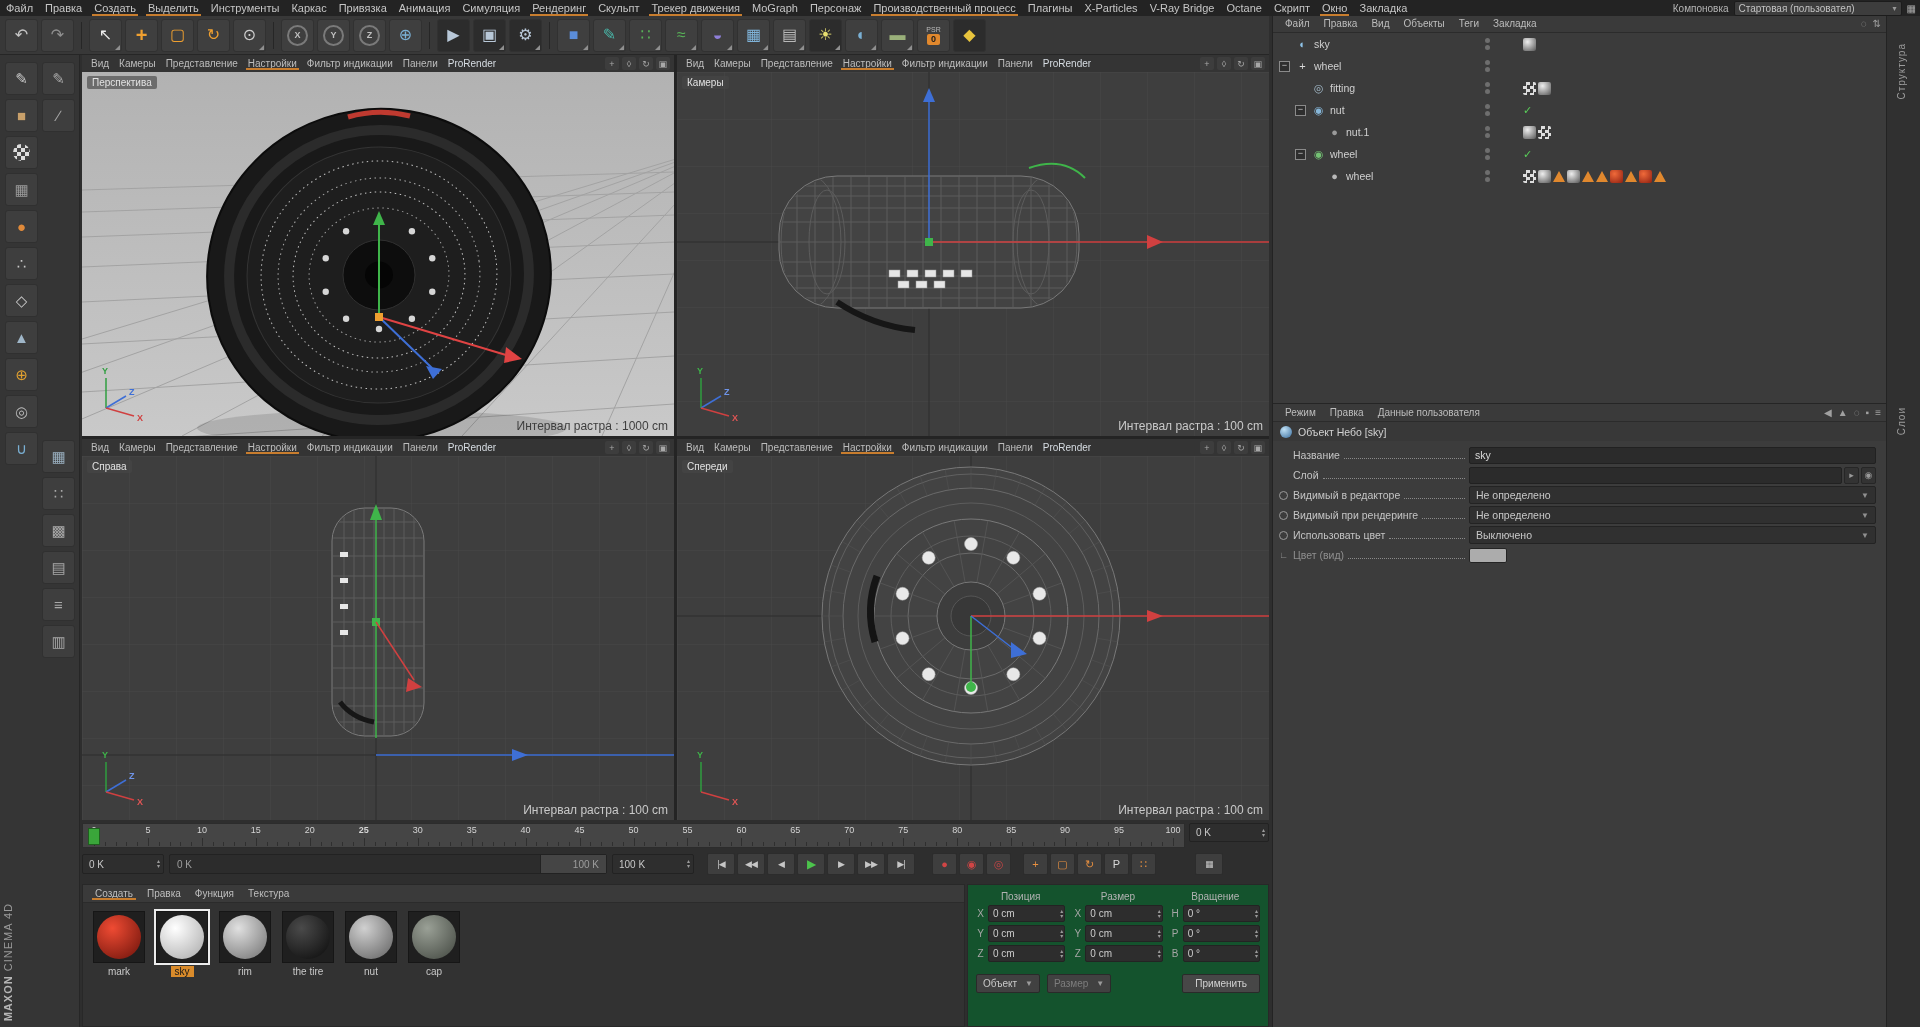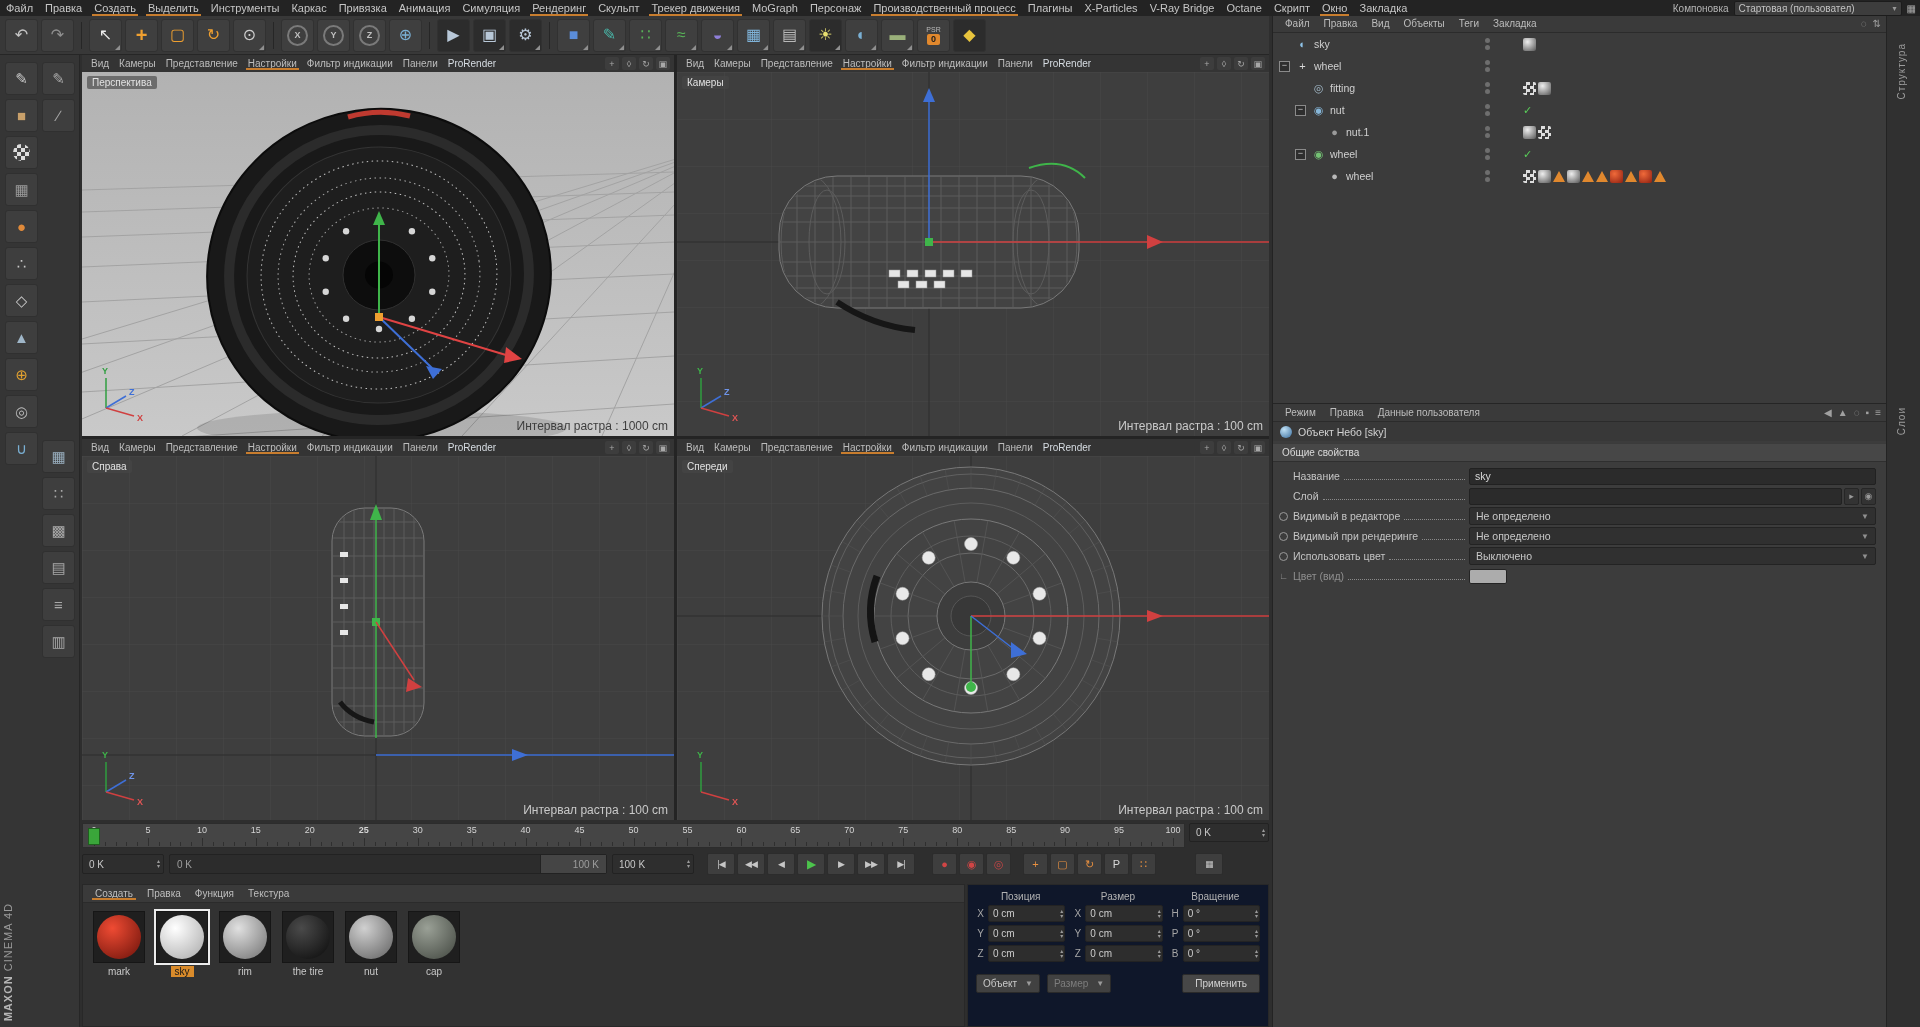--- a/index.html
+++ b/index.html
@@ -96,21 +96,21 @@
   
   #matman{position:absolute;left:82px;top:884px;width:883px;bottom:0;background:#323232;border:1px solid #282828;box-sizing:border-box;}
   #matrow{display:flex;gap:7px;padding:8px 8px;}
   .mat{width:56px;display:flex;flex-direction:column;align-items:center;gap:3px;}
   .mat-thumb{width:50px;height:50px;background:#1f1f1f;border:1px solid #161616;display:flex;align-items:center;justify-content:center;}
   .mat.sel .mat-thumb{outline:2px solid #ececec;}
   .mat-ball{width:44px;height:44px;border-radius:50%;}
   .mat-name{font-size:10px;color:#c8c8c8;padding:0 4px;white-space:nowrap;max-width:60px;overflow:hidden;}
   .mat.sel .mat-name{background:#d98b2b;color:#181818;}
   
-  #coordman{position:absolute;left:967px;top:884px;width:302px;bottom:0;background:#0f172a;border:1px solid #282828;
+  #coordman{position:absolute;left:967px;top:884px;width:302px;bottom:0;background:#14532d;border:1px solid #282828;
             box-sizing:border-box;font-size:10px;}
   #coordgrid{display:grid;grid-template-columns:1fr 1fr 1fr;gap:3px 8px;padding:6px 8px 4px 8px;}
   .chead{text-align:center;color:#b2b2b2;}
   .ccell{display:flex;align-items:center;gap:3px;}
   .caxis{width:9px;text-align:center;color:#a6a6a6;}
   .cfield{flex:1;background:#2d2d2d;border:1px solid #232323;height:15px;display:flex;align-items:center;padding:0 1px 0 4px;
           color:#cccccc;border-radius:2px;}
   .cfield .v{flex:1;}
   .coord-bottom{display:flex;align-items:flex-start;gap:7px;padding:8px 8px 0 8px;}
   .cselect{background:#414141;border:1px solid #2a2a2a;height:17px;display:flex;align-items:center;gap:8px;padding:0 6px;
@@ -1263,21 +1263,20 @@
             <span class="pm-ic">▲</span>
             <span class="pm-ic">◌</span>
             <span class="pm-ic">▪</span>
             <span class="pm-ic">≡</span>
           </div>
         </div>
       <div class="am-title">
         <span class="am-obj-ic"></span>
         <span>Объект Небо [sky]</span>
       </div>
-      <div class="am-section">Общие свойства</div>
       <div id="amrows">
           <div class="am-row">
             <span class="am-lab">
               <span class="am-labtext">Название</span>
               <span class="am-dots"></span>
             </span>
             <div class="am-field">
               <span>sky</span>
             </div>
           </div>

